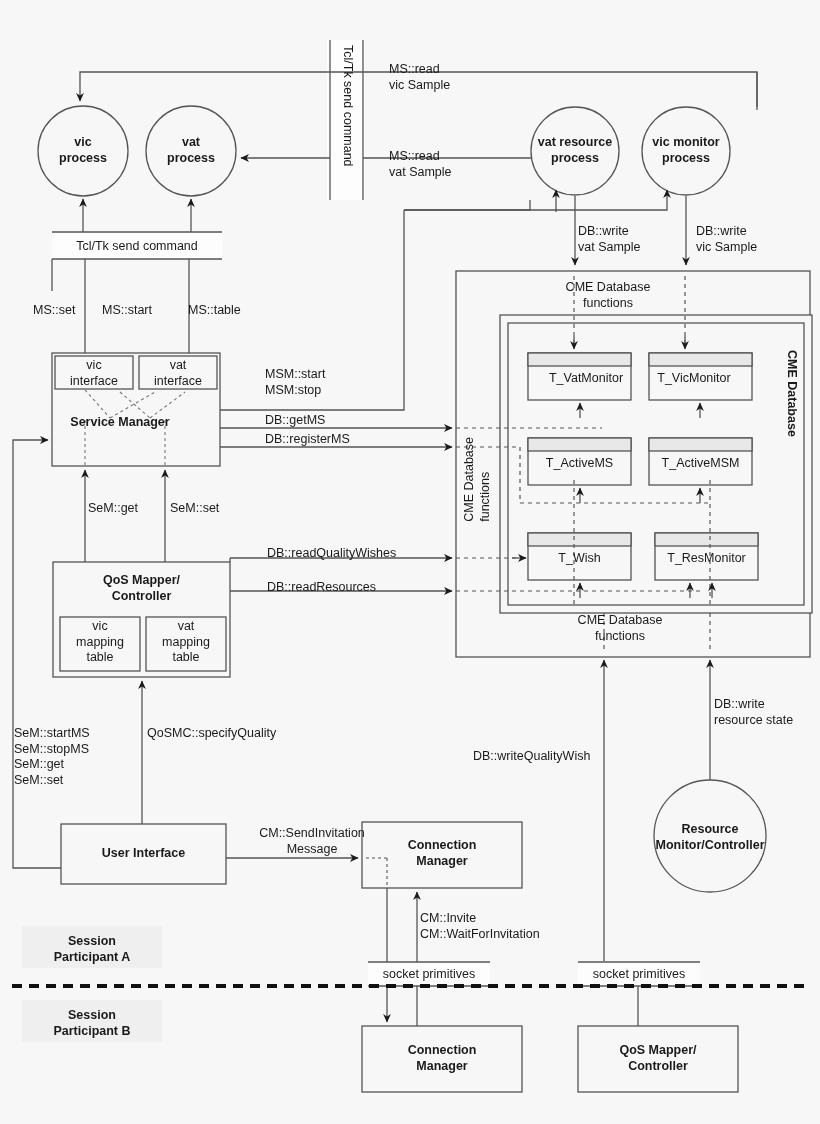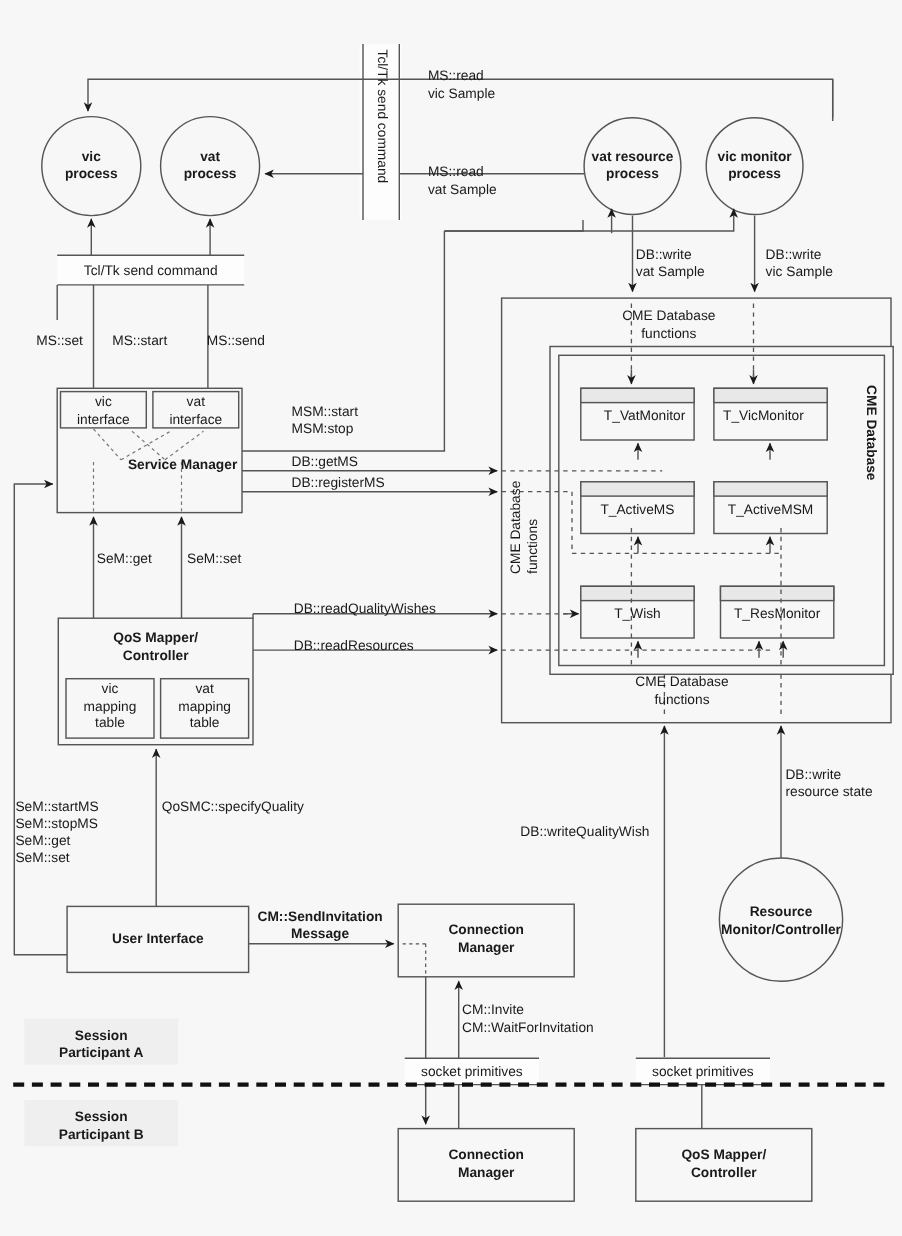--- a/index.html
+++ b/index.html
@@ -211,27 +211,27 @@
 <div class="lbl" style="left:389px;top:149px;">MS::read
 vat Sample</div>
 
 <div class="lbl" style="left:578px;top:224px;">DB::write
 vat Sample</div>
 <div class="lbl" style="left:696px;top:224px;">DB::write
 vic Sample</div>
 
 <div class="lbl" style="left:33px;top:303px;">MS::set</div>
 <div class="lbl" style="left:102px;top:303px;">MS::start</div>
-<div class="lbl" style="left:188px;top:303px;">MS::send</div>
+<div class="lbl" style="left:188px;top:303px;">MS::table</div>
 
 <div class="lbl ctr" style="left:57px;top:358px;width:74px;">vic
 interface</div>
 <div class="lbl ctr" style="left:141px;top:358px;width:74px;">vat
 interface</div>
-<div class="lbl b ctr" style="left:52px;top:415px;width:136px;padding-left:46px;">Service Manager</div>
+<div class="lbl b ctr" style="left:52px;top:415px;width:136px;">Service Manager</div>
 
 <div class="lbl" style="left:265px;top:367px;">MSM::start
 MSM:stop</div>
 <div class="lbl" style="left:265px;top:413px;">DB::getMS</div>
 <div class="lbl" style="left:265px;top:432px;">DB::registerMS</div>
 
 <div class="lbl" style="left:88px;top:501px;">SeM::get</div>
 <div class="lbl" style="left:170px;top:501px;">SeM::set</div>
 
 <div class="lbl b ctr" style="left:53px;top:573px;width:177px;">QoS Mapper/
@@ -265,21 +265,21 @@
 <div class="lbl ctr" style="left:528px;top:456px;width:103px;">T_ActiveMS</div>
 <div class="lbl ctr" style="left:649px;top:456px;width:103px;">T_ActiveMSM</div>
 <div class="lbl ctr" style="left:528px;top:551px;width:103px;">T_Wish</div>
 <div class="lbl ctr" style="left:655px;top:551px;width:103px;">T_ResMonitor</div>
 
 <div class="lbl" style="left:714px;top:697px;">DB::write
 resource state</div>
 <div class="lbl" style="left:473px;top:749px;">DB::writeQualityWish</div>
 
 <div class="lbl b ctr" style="left:61px;top:846px;width:165px;">User Interface</div>
-<div class="lbl ctr" style="left:226px;top:826px;width:130px;font-weight:bold;">CM::SendInvitation
+<div class="lbl ctr" style="left:247px;top:826px;width:130px;">CM::SendInvitation
 Message</div>
 <div class="lbl b ctr" style="left:362px;top:838px;width:160px;">Connection
 Manager</div>
 
 <div class="lbl" style="left:420px;top:911px;">CM::Invite
 CM::WaitForInvitation</div>
 
 <div class="lbl ctr" style="left:368px;top:967px;width:122px;">socket primitives</div>
 <div class="lbl ctr" style="left:578px;top:967px;width:122px;">socket primitives</div>
 

